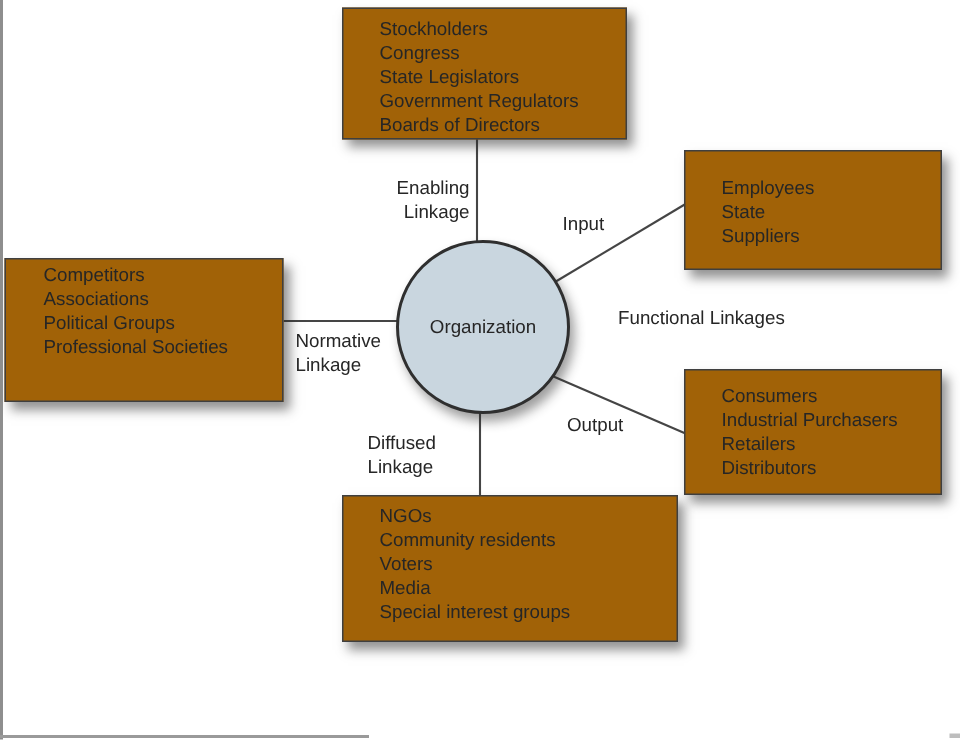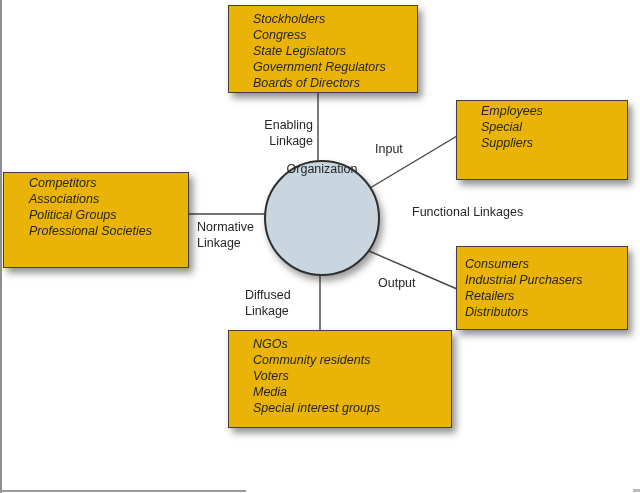--- a/index.html
+++ b/index.html
@@ -20,48 +20,47 @@
     inset: 0;
   }
   svg.connectors {
     position: absolute;
     left: 0; top: 0;
     width: 640px; height: 493px;
     pointer-events: none;
   }
   .stakeholder-box {
     position: absolute;
-    background: #eab308;
+    background: #a16207;
     border: 1.6px solid #3f3f3f;
     box-shadow: 4px 5px 7px rgba(40,40,40,0.5);
     box-sizing: border-box;
-    font-style: italic;
   }
   .stakeholder-box p {
     margin: 0;
     font-size: 12.5px;
     line-height: 15.9px;
     white-space: nowrap;
   }
   .box-top       { left: 228px; top: 5px;   width: 190px; height: 88px; padding: 6px 0 0 24px; }
   .box-left      { left: 3px;   top: 172px; width: 186px; height: 96px; padding: 3px 0 0 25px; }
-  .box-righttop  { left: 456px; top: 100px; width: 172px; height: 80px; padding: 3px 0 0 24px; }
-  .box-rightbot  { left: 456px; top: 246px; width: 172px; height: 84px; padding: 10px 0 0 8px; }
+  .box-righttop  { left: 456px; top: 100px; width: 172px; height: 80px; padding: 17px 0 0 24px; }
+  .box-rightbot  { left: 456px; top: 246px; width: 172px; height: 84px; padding: 10px 0 0 24px; }
   .box-bottom    { left: 228px; top: 330px; width: 224px; height: 98px; padding: 6px 0 0 24px; }
 
   .org-circle {
     position: absolute;
     left: 264px; top: 160px;
     width: 116px; height: 116px;
     background: #c9d6df;
     border: 2px solid #2f2f2f;
     border-radius: 50%;
     box-shadow: 3px 5px 7px rgba(40,40,40,0.45);
     display: flex;
-    align-items: flex-start;
+    align-items: center;
     justify-content: center;
     box-sizing: border-box;
   }
   .org-circle span {
     font-size: 12.5px;
   }
   .diagram-label {
     position: absolute;
     font-size: 12.5px;
     line-height: 15.5px;
@@ -116,21 +115,21 @@
 
   <div class="stakeholder-box box-left">
     <p>Competitors</p>
     <p>Associations</p>
     <p>Political Groups</p>
     <p>Professional Societies</p>
   </div>
 
   <div class="stakeholder-box box-righttop">
     <p>Employees</p>
-    <p>Special</p>
+    <p>State</p>
     <p>Suppliers</p>
   </div>
 
   <div class="stakeholder-box box-rightbot">
     <p>Consumers</p>
     <p>Industrial Purchasers</p>
     <p>Retailers</p>
     <p>Distributors</p>
   </div>
 

